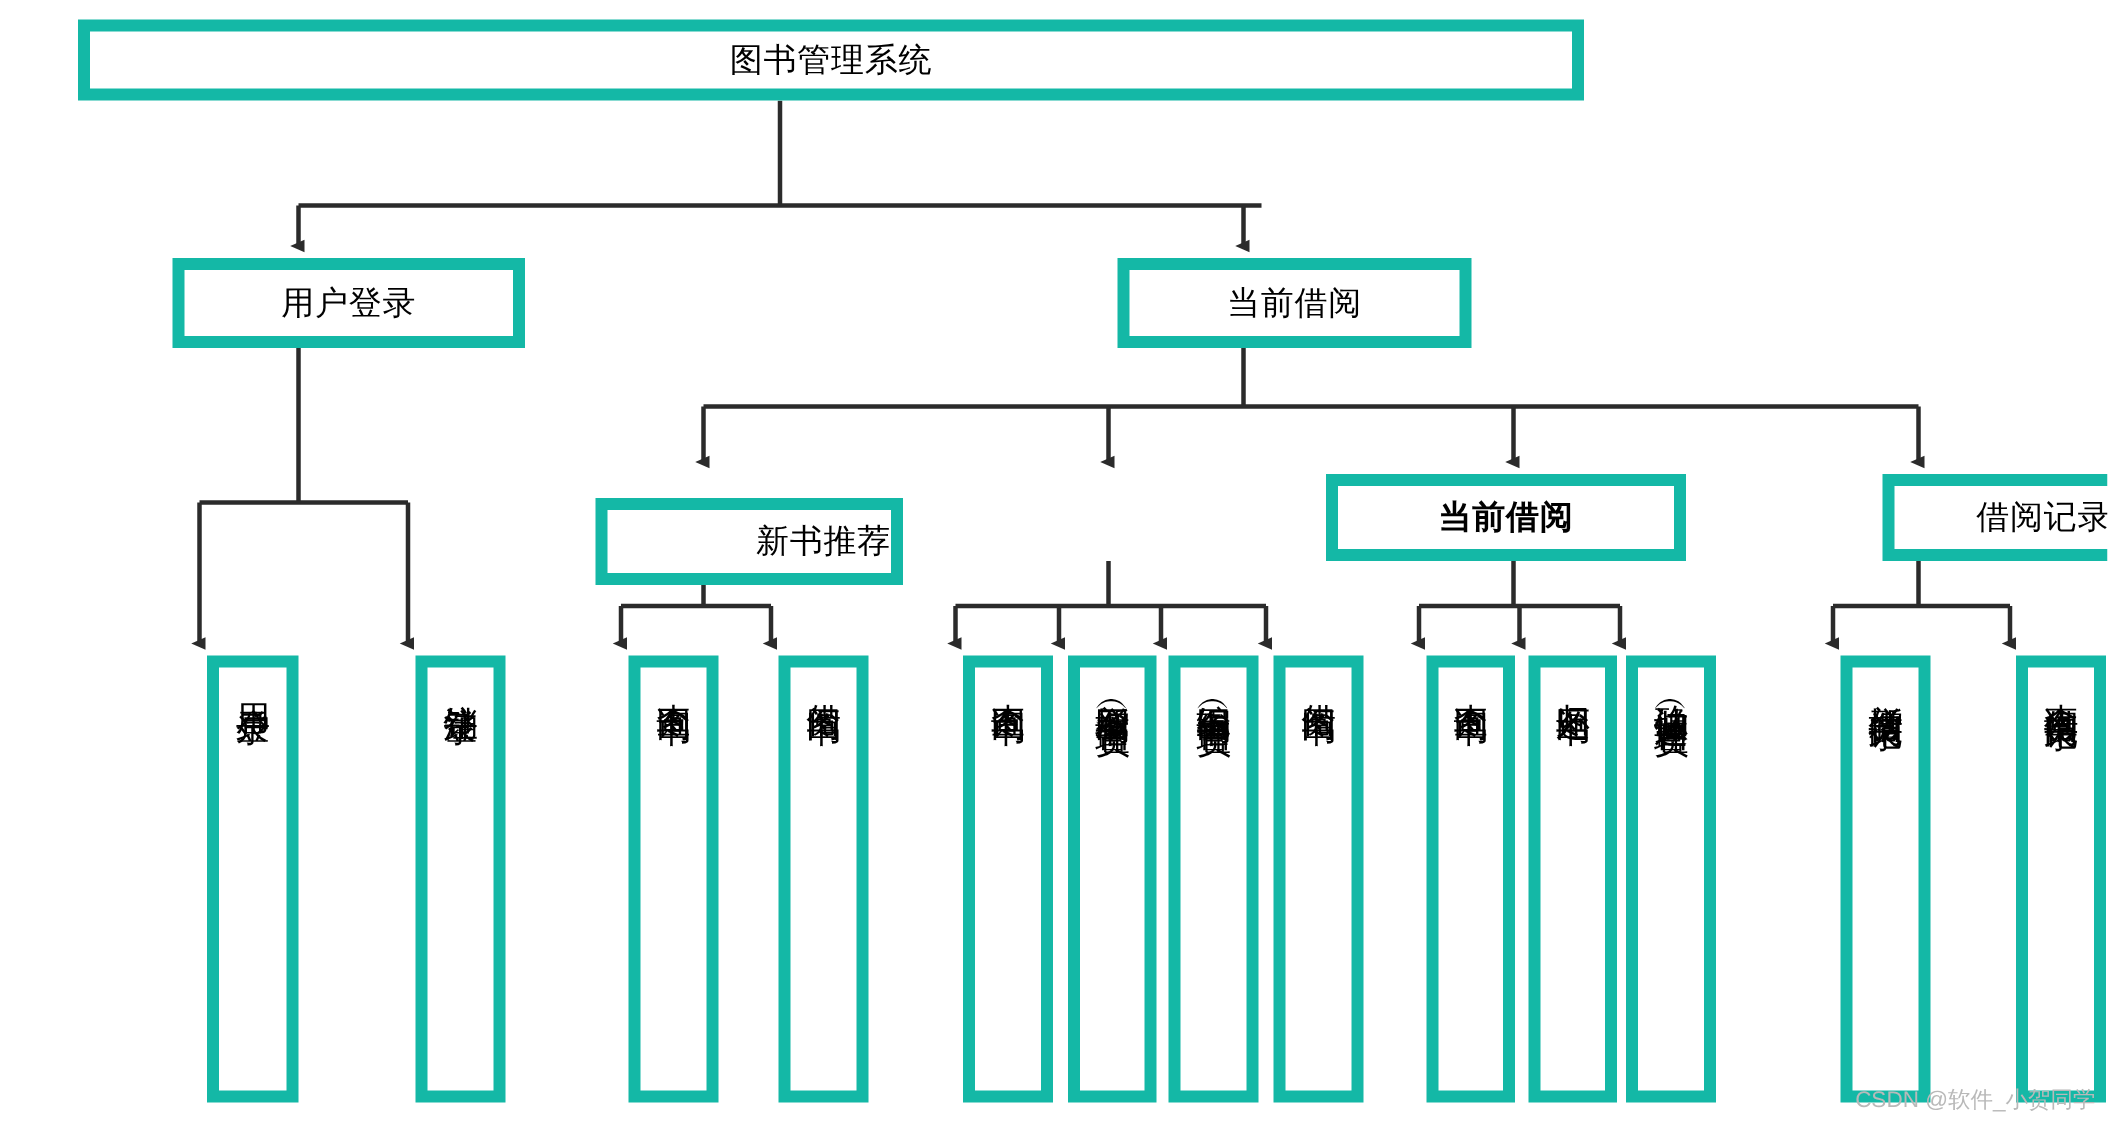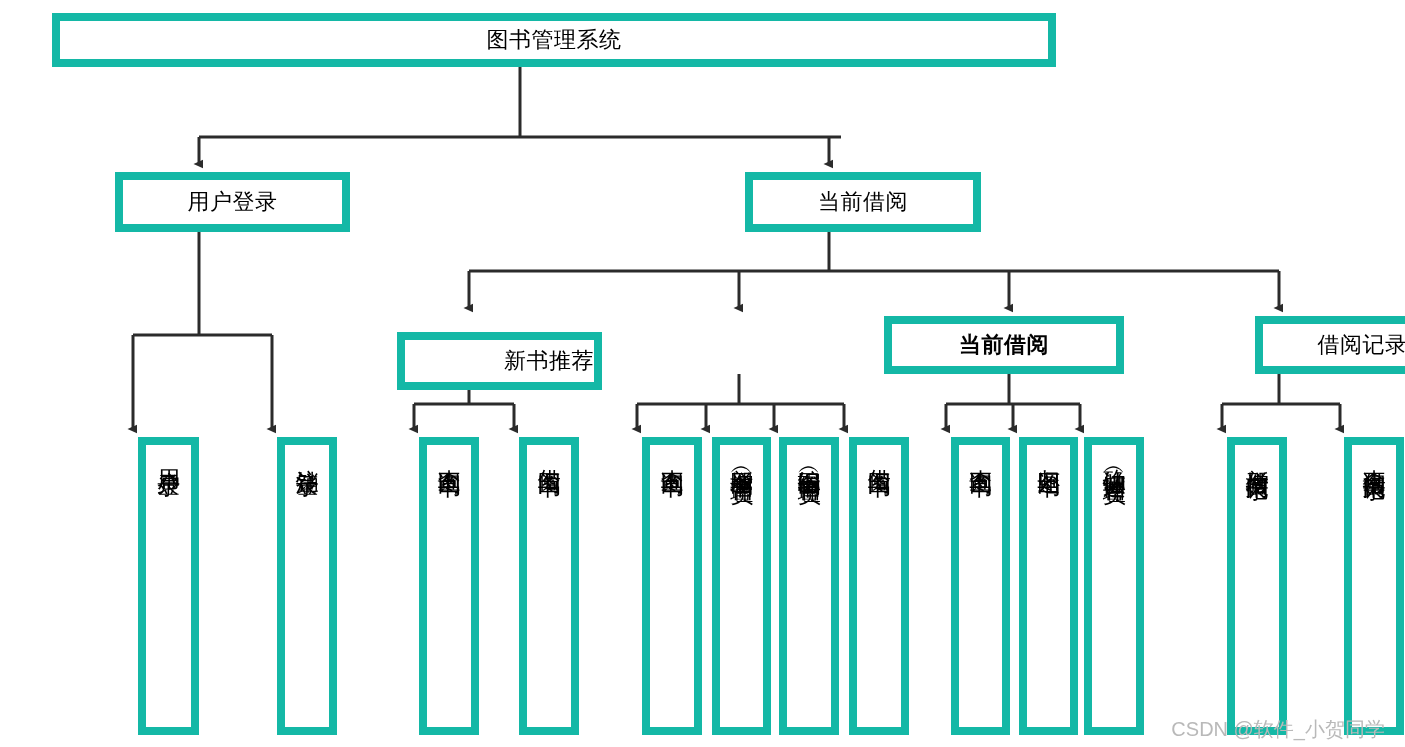--- a/index.html
+++ b/index.html
@@ -56,23 +56,23 @@
   .node.v .label {
     writing-mode: vertical-rl;
     text-orientation: upright;
     font-size: 23px;
     line-height: 1.02;
     letter-spacing: 2px;
     white-space: nowrap;
   }
   .watermark {
     position: absolute;
-    right: 20px;
+    right: 8px;
     bottom: 4px;
-    font-size: 20px;
+    font-size: 15px;
     color: #b9b9b9;
     white-space: nowrap;
     font-family: "Liberation Sans", "DejaVu Sans", sans-serif;
   }
 </style>
 </head>
 <body>
 
 <div id="canvas">
 

